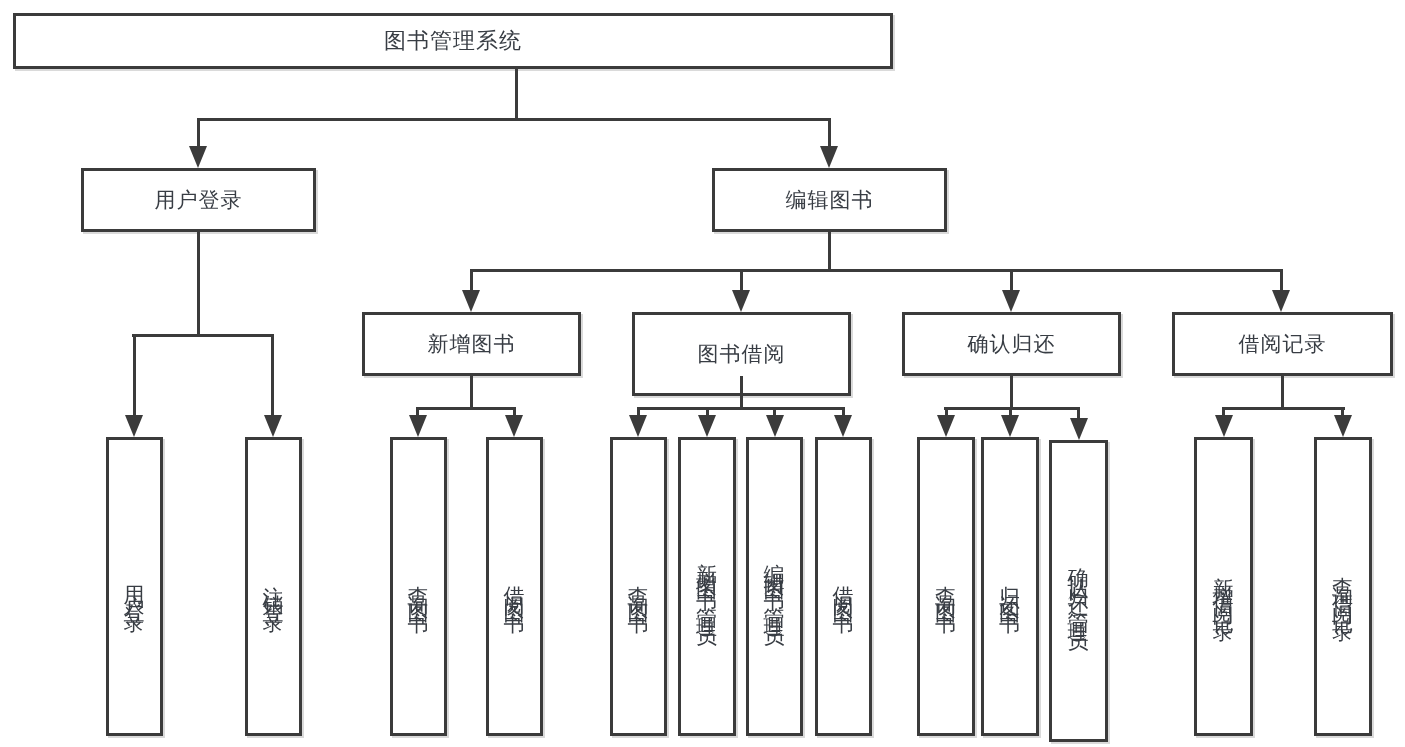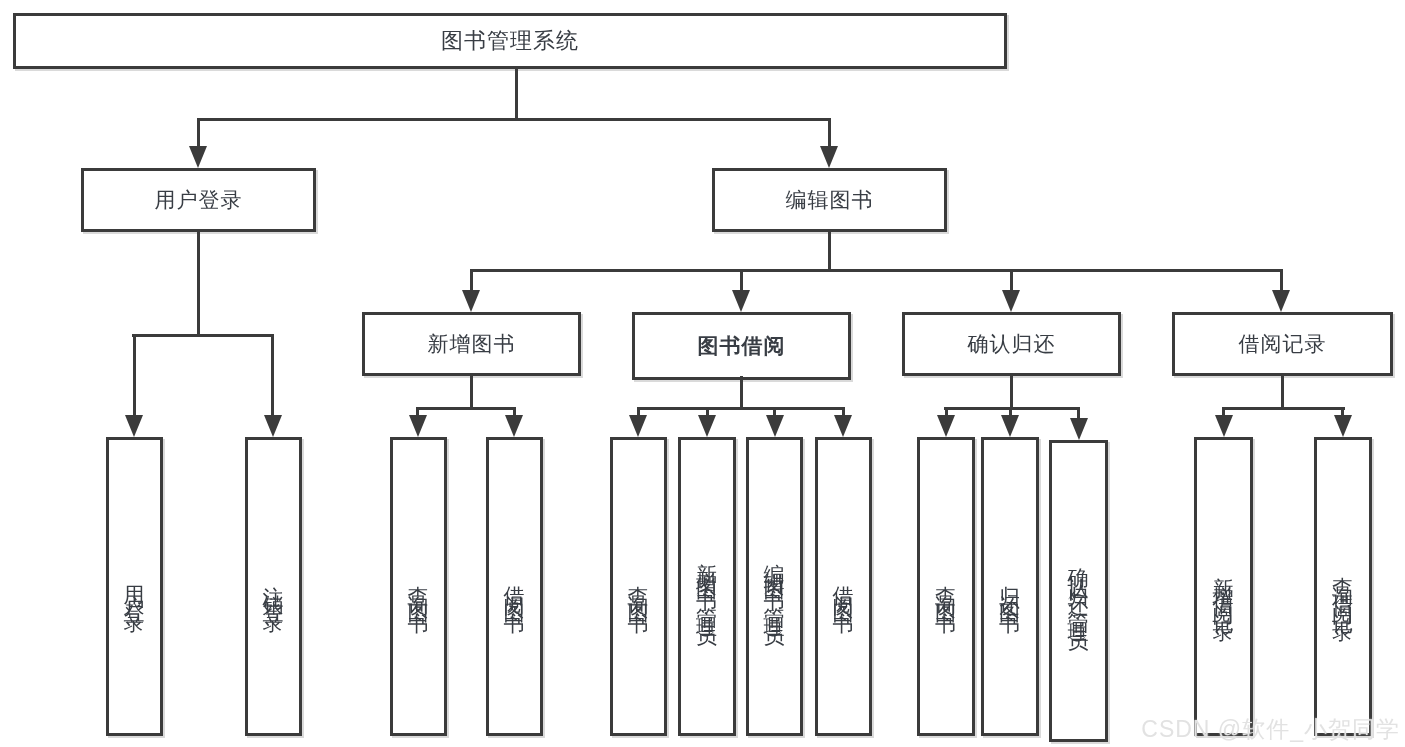--- a/index.html
+++ b/index.html
@@ -30,21 +30,21 @@
     font-size:23px;letter-spacing:1px;color:#e2e2e2;
     text-shadow:0 0 2px rgba(255,255,255,0.7);
     white-space:nowrap;
   }
 </style>
 </head>
 <body>
 
 <div id="canvas">
 
-  <div class="box root" style="left:13px;top:13px;width:994px;height:56px;">
+  <div class="box root" style="left:13px;top:13px;width:880px;height:56px;">
     <span class="hlabel">图书管理系统</span>
   </div>
 
   <div class="line" style="left:515px;top:66px;width:3px;height:55px;"></div>
   <div class="line" style="left:197px;top:118px;width:634px;height:3px;"></div>
   <div class="line" style="left:197px;top:118px;width:3px;height:31px;"></div>
   <div class="arrow" style="left:189px;top:146px;"></div>
   <div class="line" style="left:828px;top:118px;width:3px;height:31px;"></div>
   <div class="arrow" style="left:820px;top:146px;"></div>
 
@@ -69,21 +69,21 @@
   <div class="line" style="left:740px;top:269px;width:3px;height:25px;"></div>
   <div class="arrow" style="left:732px;top:290px;"></div>
   <div class="line" style="left:1010px;top:269px;width:3px;height:25px;"></div>
   <div class="arrow" style="left:1002px;top:290px;"></div>
   <div class="line" style="left:1280px;top:269px;width:3px;height:25px;"></div>
   <div class="arrow" style="left:1272px;top:290px;"></div>
 
   <div class="box" style="left:362px;top:312px;width:219px;height:64px;">
     <span class="hlabel">新增图书</span>
   </div>
-  <div class="box" style="left:632px;top:312px;width:219px;height:68px;font-weight:bold;">
+  <div class="box" style="left:632px;top:312px;width:219px;height:84px;">
     <span class="hlabel">图书借阅</span>
   </div>
   <div class="box" style="left:902px;top:312px;width:219px;height:64px;">
     <span class="hlabel">确认归还</span>
   </div>
   <div class="box" style="left:1172px;top:312px;width:221px;height:64px;">
     <span class="hlabel">借阅记录</span>
   </div>
 
   <div class="line" style="left:470px;top:376px;width:3px;height:34px;"></div>
@@ -157,15 +157,14 @@
     <span class="vlabel">确认归还（管理员）</span>
   </div>
 
   <div class="box" style="left:1194px;top:437px;width:59px;height:299px;">
     <span class="vlabel">新增借阅记录</span>
   </div>
   <div class="box" style="left:1314px;top:437px;width:58px;height:299px;">
     <span class="vlabel">查询借阅记录</span>
   </div>
 
-  <div id="watermark">CSDN @软件_小贺同学</div>
 
 </div>
 
 </body></html>

